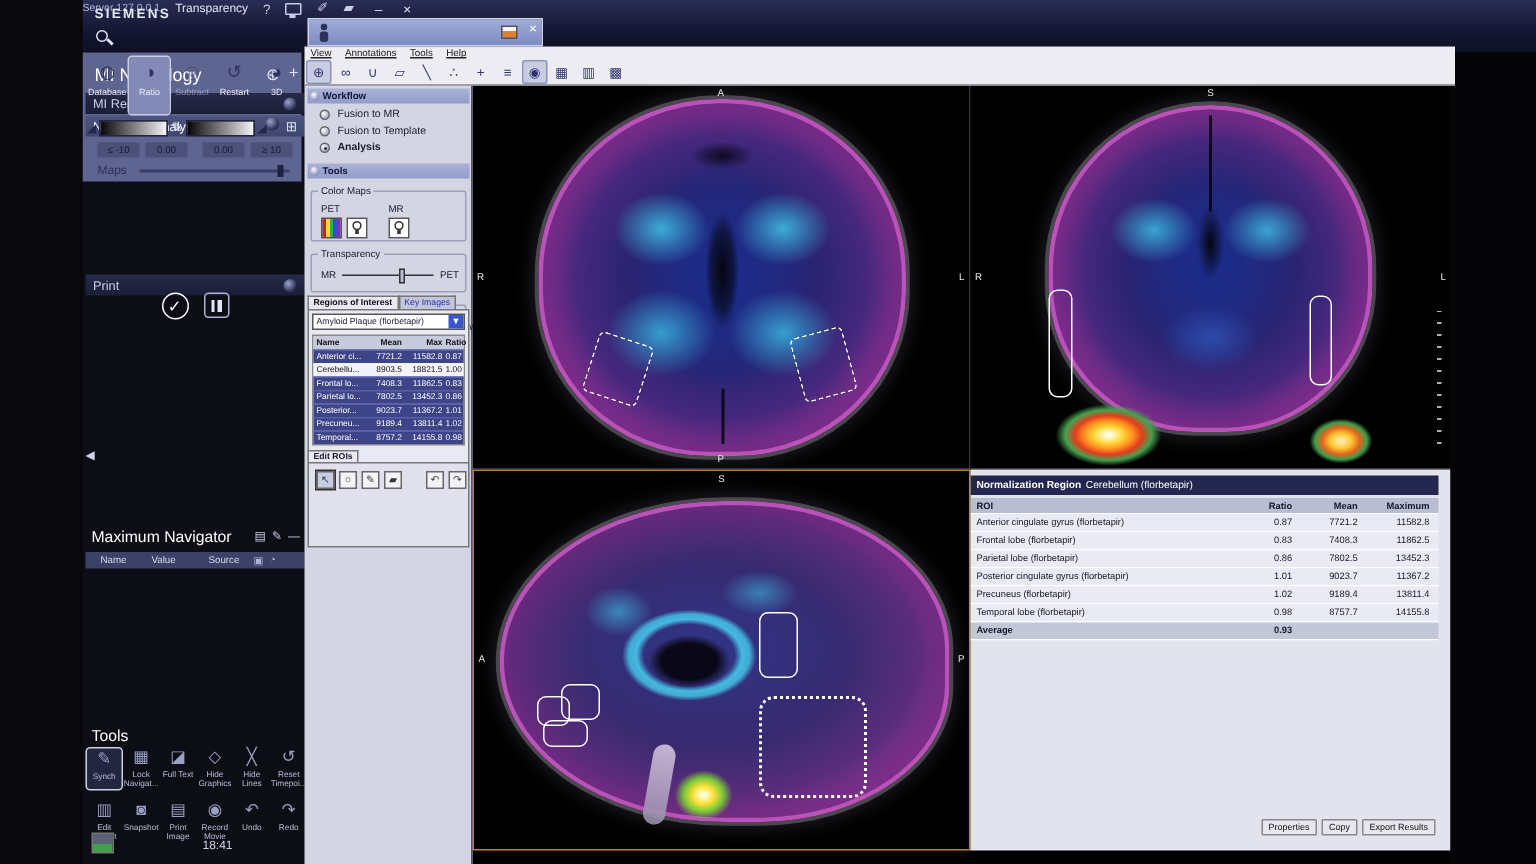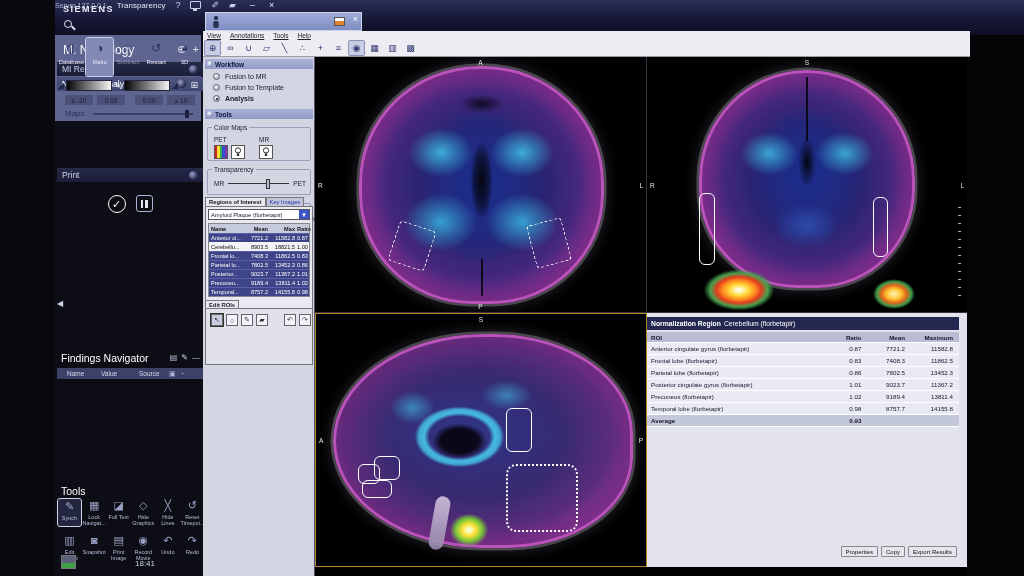--- a/index.html
+++ b/index.html
@@ -277,34 +277,34 @@
       <span class="val-box">≥ 10</span>
     </div>
     <div class="blend-row">
       <span>Maps</span>
       <span class="blend-track">
           <span class="blend-thumb"></span>
         </span>
     </div>
   </div>
 
-  <div class="abs sb-bar bar-dark" style="top:133px">
+  <div class="abs sb-bar bar-dark" style="top:148px">
     <span>Print</span>
     <span class="circle-badge"></span>
   </div>
 
   <div class="abs confirm-row">
     <span class="check-btn">✓</span>
     <span class="pause-btn">
         <i></i>
         <i></i>
       </span>
   </div>
 
-  <div class="abs findings-title">Findings Navigator</div>
+  <div class="abs findings-title">Maximum Navigator</div>
   <div class="abs findings-icons">
     <span>▤</span>
     <span>✎</span>
     <span>—</span>
   </div>
   <div class="abs findings-head">
     <span class="fh-name">Name</span>
     <span class="fh-val">Value</span>
     <span class="fh-src">Source</span>
     <span class="fh-ic">▣</span>

